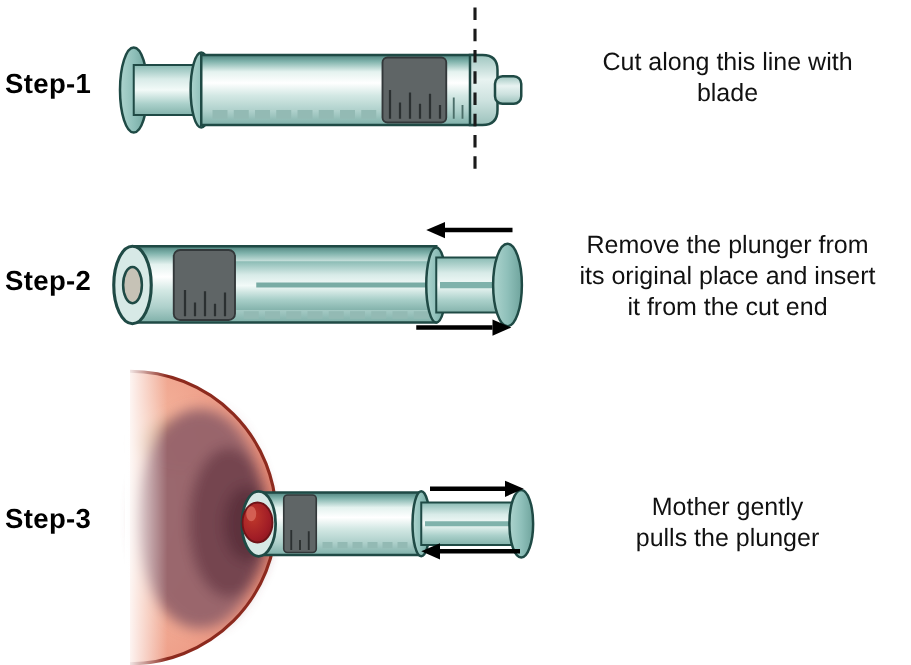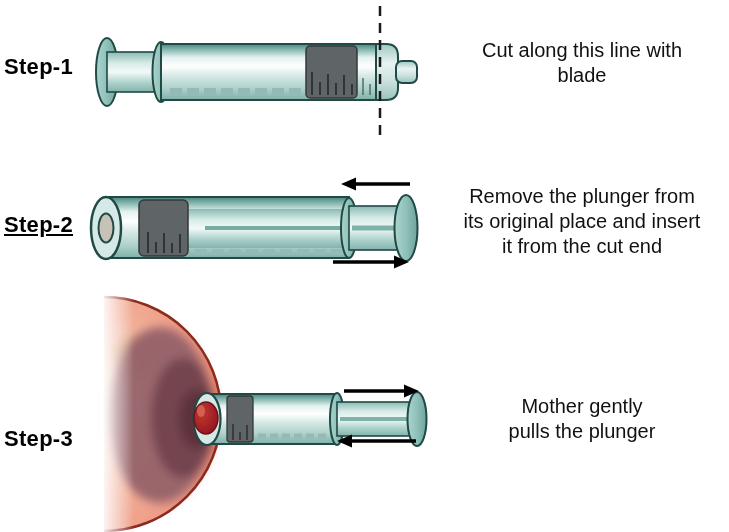--- a/index.html
+++ b/index.html
@@ -6,22 +6,22 @@
   .figure{
     position:relative;width:729px;height:532px;background:#ffffff;
     font-family:"Liberation Sans",sans-serif;overflow:hidden;
   }
   .diagram-svg{position:absolute;left:0;top:0;width:729px;height:532px;}
   .step-label{
     position:absolute;left:4px;font-weight:bold;font-size:22px;color:#000;
     letter-spacing:.3px;
   }
   .step-label.s1{top:54px;}
-  .step-label.s2{top:212px;text-decoration:underline;}
-  .step-label.s3{top:402px;margin-top:24px;}
+  .step-label.s2{top:212px;}
+  .step-label.s3{top:402px;}
   .caption{
     position:absolute;left:442px;font-size:20px;line-height:25px;color:#111;
     white-space:pre-line;width:280px;text-align:center;
   }
   .caption.s1{top:38px;}
   .caption.s2{top:184px;}
   .caption.s3{top:394px;}
 </style>
 </head>
 <body>

